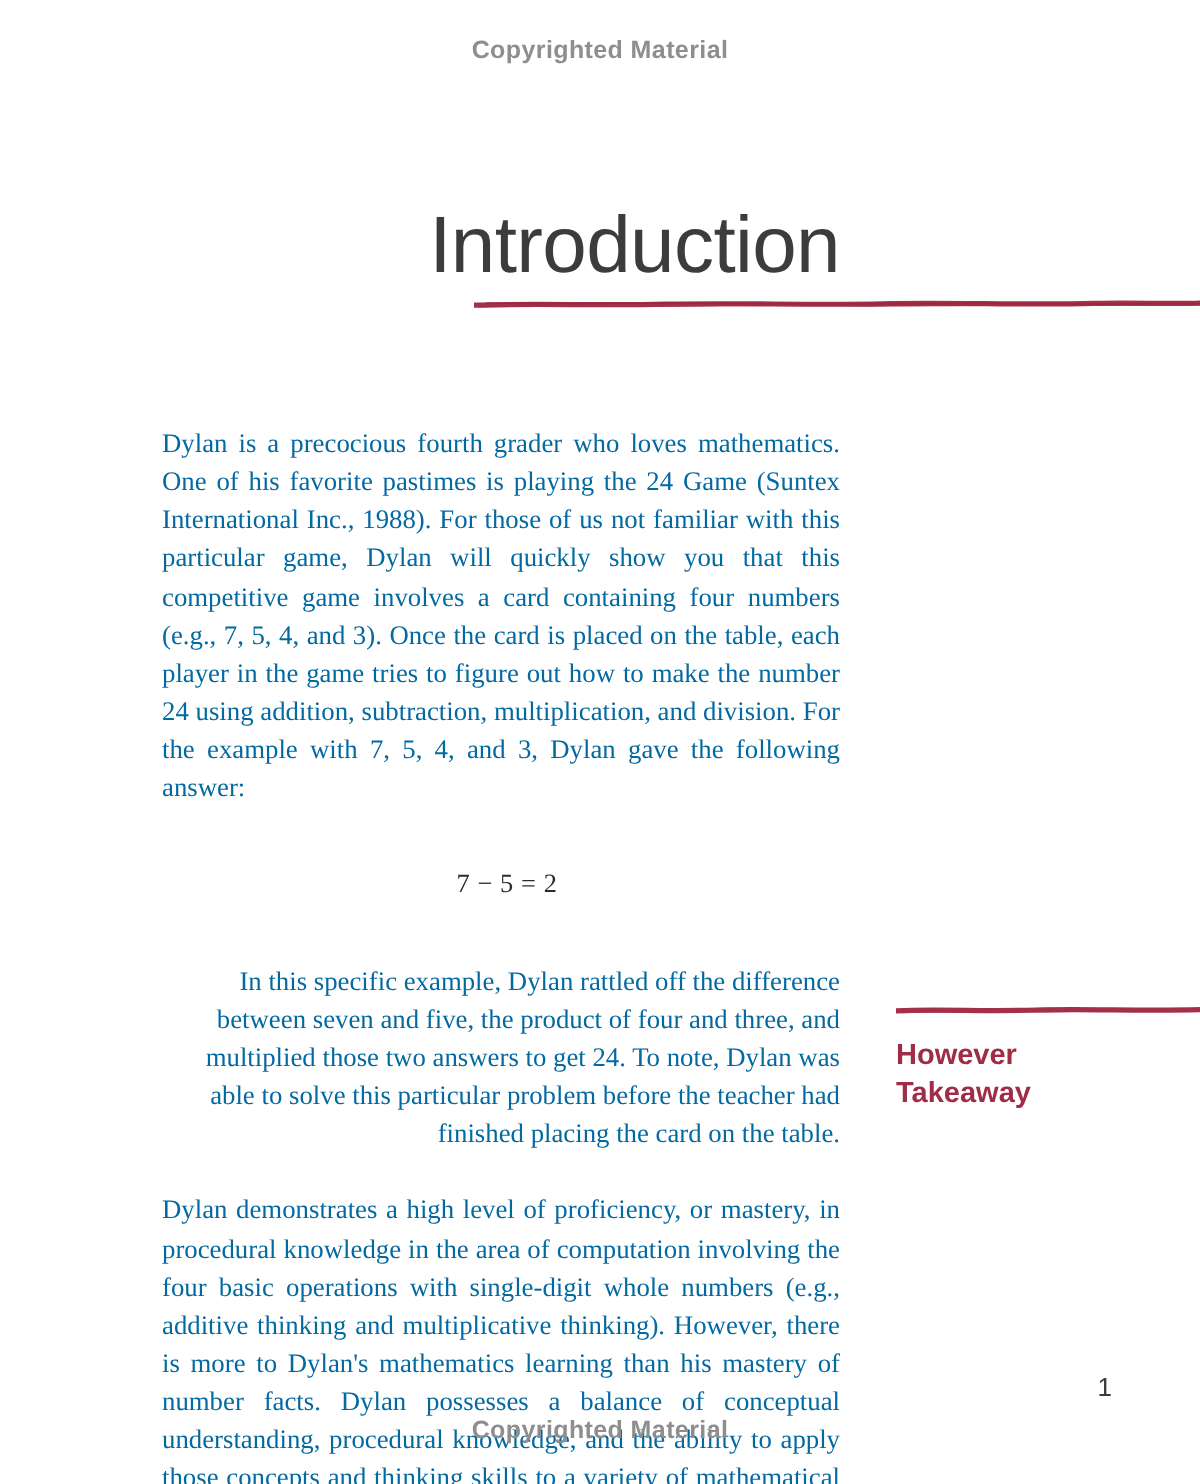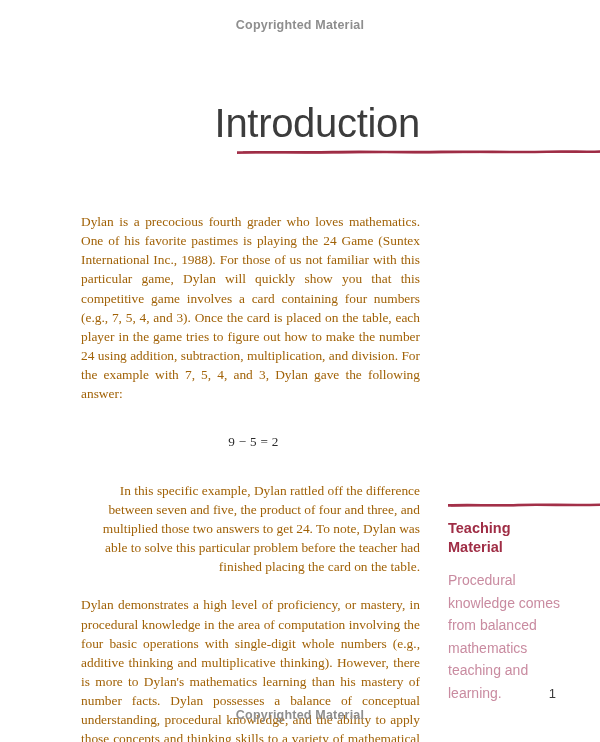--- a/index.html
+++ b/index.html
@@ -69,21 +69,21 @@
   .content {
     position: absolute;
     left: 81px;
     top: 212px;
     width: 339px;
   }
   .para {
     margin: 0 0 0 0;
     font-size: 13.4px;
     line-height: 19.15px;
-    color: #a16207;
+    color: #0369a1;
     text-align: justify;
     text-justify: inter-word;
     hyphens: manual;
   }
   .para.ragged { text-align: right; }
   .para + .para { margin-top: 19px; }
 
   .equations {
     margin: 24px 0 26px 0;
     text-align: center;
@@ -155,36 +155,35 @@
         <path d="M2,3.2 C40,2.4 80,3.4 120,2.7 C160,2.0 200,3.3 244,2.5 C286,1.8 326,3.0 363,2.3" stroke="#a33049" stroke-width="1.1" fill="none" opacity="0.75"></path>
         <path d="M6,1.5 C48,2.2 92,1.1 140,1.8 C190,2.4 240,1.2 292,1.9 C326,2.3 348,1.4 363,1.8" stroke="#8e2239" stroke-width="0.8" fill="none" opacity="0.55"></path>
       </svg>
     </div>
   </div>
 
   <div class="content">
     <p class="para">Dylan is a precocious fourth grader who loves mathematics. One of his favorite pastimes is playing the 24 Game (Suntex International Inc., 1988). For those of us not familiar with this particular game, Dylan will quickly show you that this competitive game involves a card containing four numbers (e.g., 7, 5, 4, and 3). Once the card is placed on the table, each player in the game tries to figure out how to make the number 24 using addition, subtraction, multiplication, and division. For the example with 7, 5, 4, and 3, Dylan gave the following answer:</p>
 
     <div class="equations">
-      <div class="equation">9 − 5 = 2</div>
+      <div class="equation">7 − 5 = 2</div>
     </div>
 
     <p class="para ragged">In this specific example, Dylan rattled off the difference between seven and five, the product of four and three, and multiplied those two answers to get 24. To note, Dylan was able to solve this particular problem before the teacher had finished placing the card on the table.</p>
 
     <p class="para">Dylan demonstrates a high level of proficiency, or mastery, in procedural knowledge in the area of computation involving the four basic operations with single-digit whole numbers (e.g., additive thinking and multiplicative thinking). However, there is more to Dylan's mathematics learning than his mastery of number facts. Dylan possesses a balance of conceptual understanding, procedural knowledge, and the ability to apply those concepts and thinking skills to a variety of mathematical contexts. By balance, we mean that no one dimension of mathematics learning is more important than the other two. Conceptual understanding, procedural knowledge, and the application of concepts</p>
   </div>
 
   <aside class="callout">
     <div class="callout-rule">
       <svg viewBox="0 0 152 4" preserveAspectRatio="none" aria-hidden="true">
         <path d="M0,2.4 C22,1.5 46,2.9 70,2.0 C96,1.3 122,2.6 152,1.8" stroke="#a33049" stroke-width="2.6" fill="none" stroke-linecap="round"></path>
         <path d="M3,3.1 C30,2.3 58,3.3 88,2.5 C116,1.9 136,2.9 152,2.2" stroke="#a33049" stroke-width="1.0" fill="none" opacity="0.7"></path>
       </svg>
     </div>
-    <div class="callout-heading">Teaching Material</div>
-    <div class="callout-body">Procedural knowledge comes from balanced mathematics teaching and learning.</div>
+    <div class="callout-heading">However Takeaway</div>
   </aside>
 
   <div class="page-number">1</div>
 
   <div class="watermark watermark-bottom">Copyrighted Material</div>
 
 </div>
 
 </body></html>

